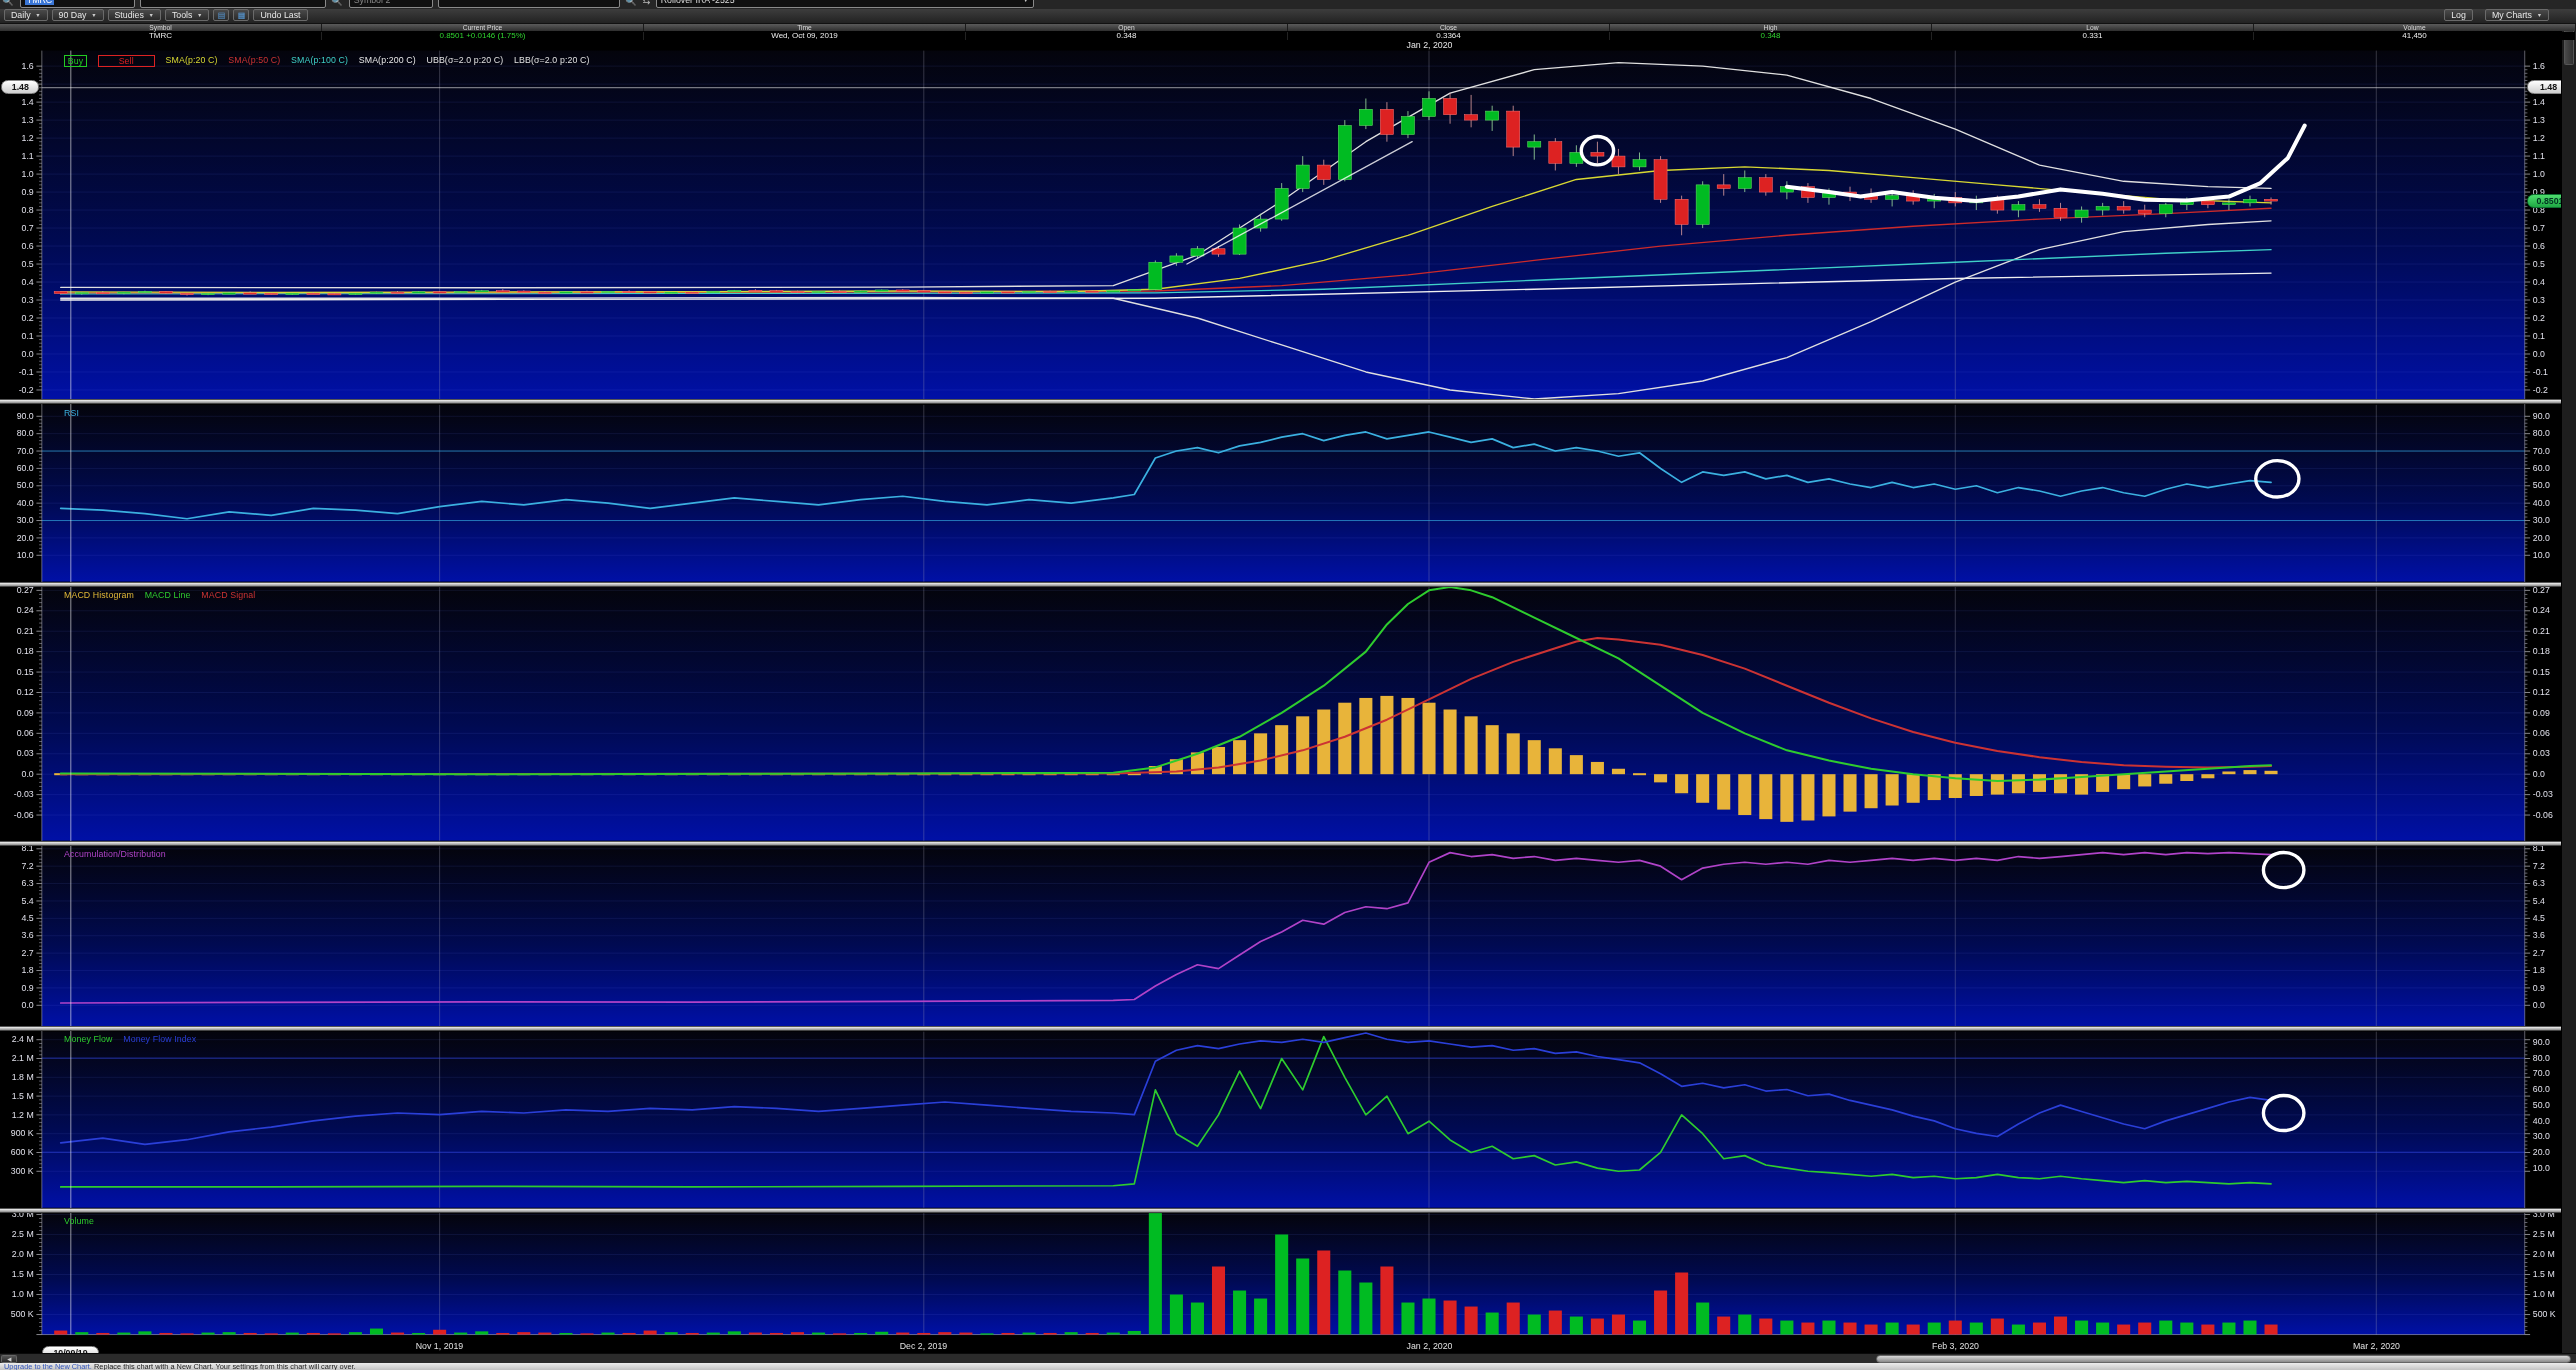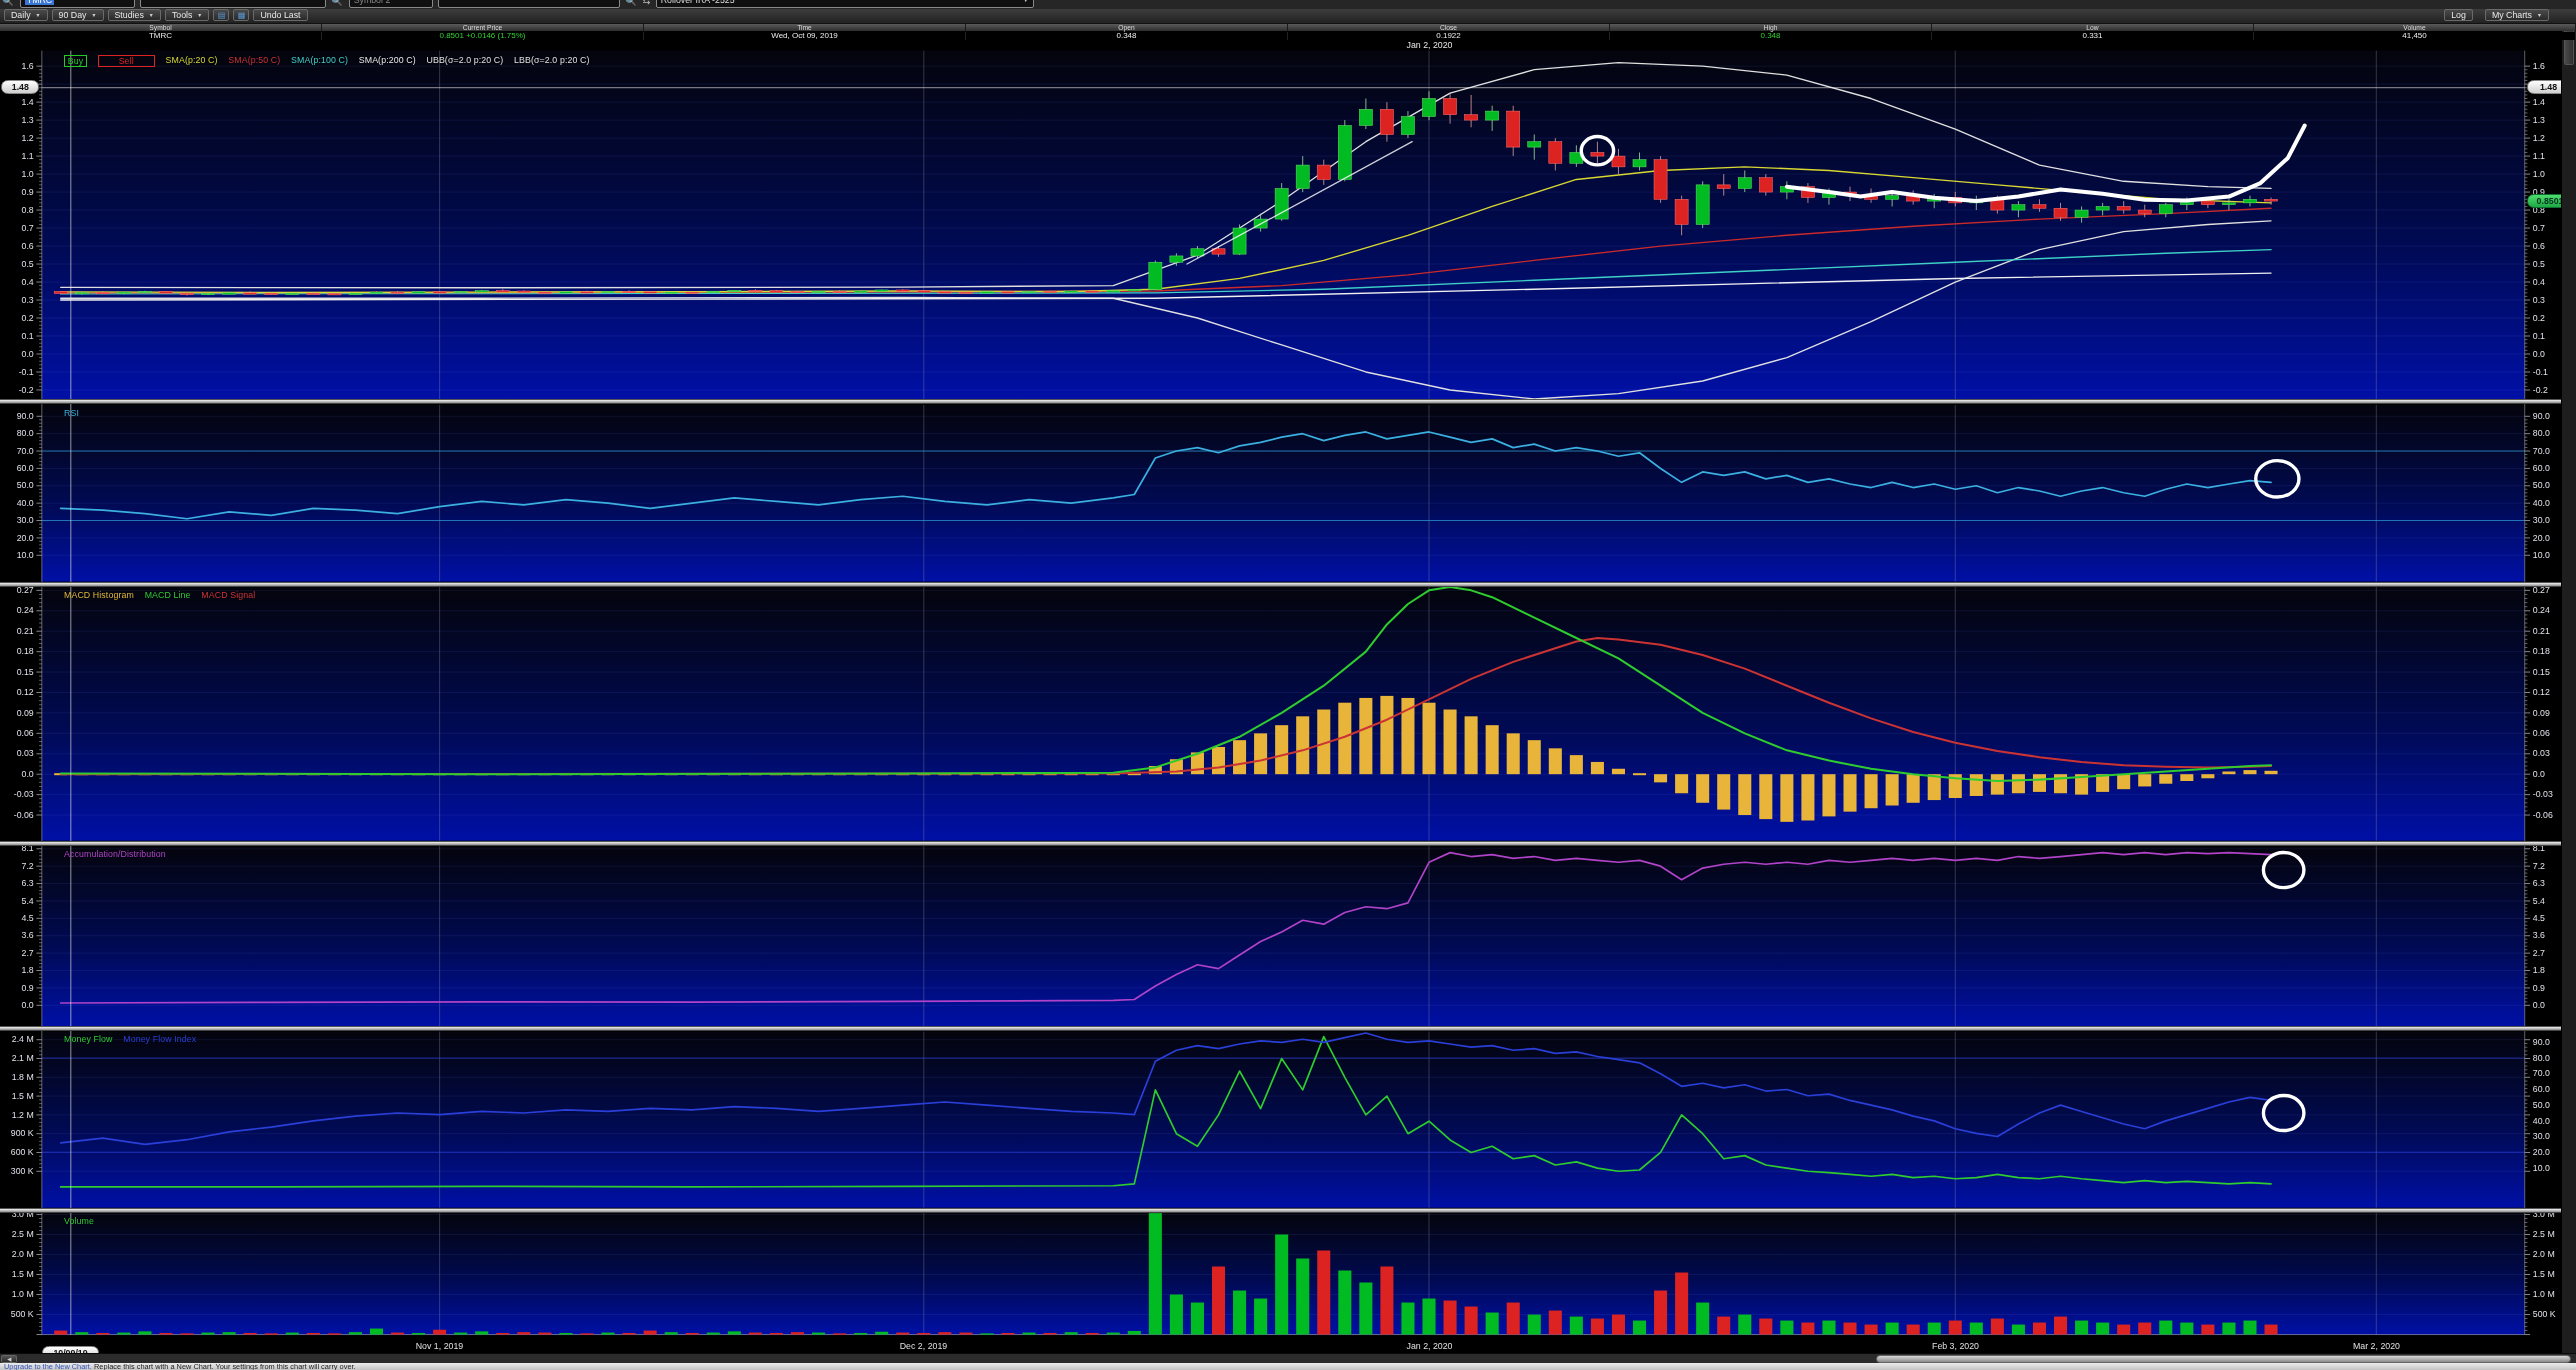--- a/index.html
+++ b/index.html
@@ -1447,21 +1447,21 @@
   <div class="qcol">Close</div>
   <div class="qcol">High</div>
   <div class="qcol">Low</div>
   <div class="qcol">Volume</div>
 </div>
 <div class="qvals">
   <div class="qcol">TMRC</div>
   <div class="qcol qgreen">0.8501 +0.0146 (1.75%)</div>
   <div class="qcol">Wed, Oct 09, 2019</div>
   <div class="qcol">0.348</div>
-  <div class="qcol">0.1922</div>
+  <div class="qcol">0.3364</div>
   <div class="qcol qgreen">0.348</div>
   <div class="qcol">0.331</div>
   <div class="qcol">41,450</div>
 </div>
 
 <div class="date-top" id="top-date" style="left: 1389px;">Jan 2, 2020</div>
 
 <div class="legend" id="legend-price" style="left:64px; top:55px;">
     <span style="color: rgb(34, 204, 34); border: 0.7px solid rgb(34, 204, 34); padding: 0px 2.7px;">Buy</span>
     <span style="color: rgb(221, 34, 34); border: 0.7px solid rgb(221, 34, 34); padding: 0px 20px;">Sell</span>

